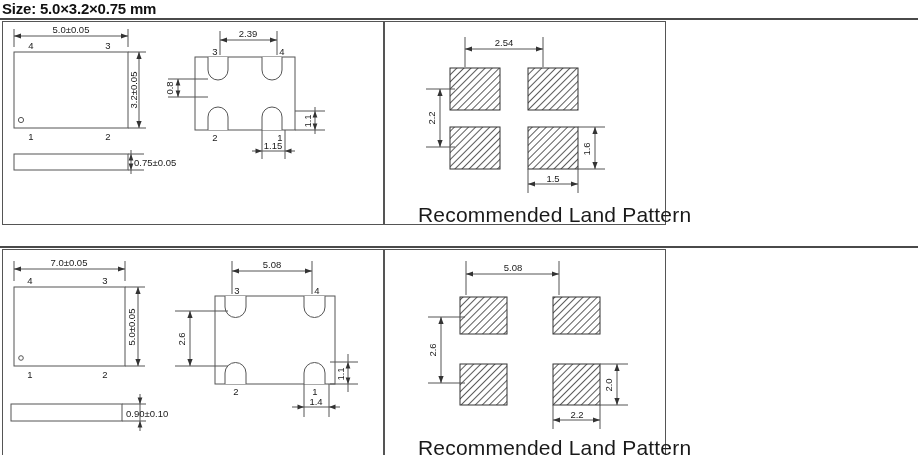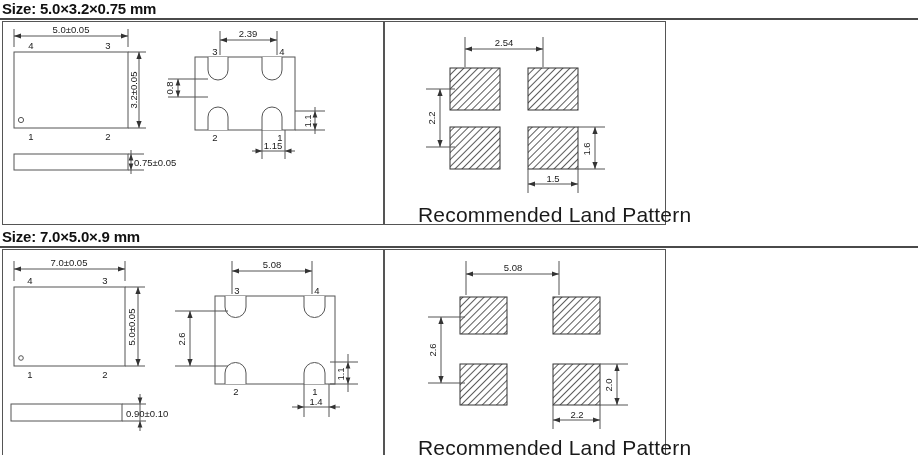--- a/index.html
+++ b/index.html
@@ -185,21 +185,20 @@
         <path d="M195,163 l-7,-2.6 v5.2 z" fill="#333" stroke="none"></path>
         <text x="170" y="161" text-anchor="middle" fill="#1a1a1a" stroke="none">1.5</text>
       </g>
     </svg>
 
     <div class="land-caption" style="left:418px; top:203px;">Recommended Land Pattern</div>
   </div>
 
   <div class="section" id="section-2">
 
-    <div class="sec-title">Size: 7.0×5.0×.9 mm</div>
     <div class="title-rule"></div>
 
     <div class="panel-frame" style="left:2px; top:21px; width:664px; height:210px;"></div>
     <div class="panel-divider" style="left:383px; top:21px; height:210px;"></div>
 
     <svg style="position:absolute; left:0; top:21px;" width="383" height="206" viewBox="0 0 383 206">
       <g stroke="#555" stroke-width="1" fill="none" font-family="Liberation Sans, sans-serif" font-size="9.5">
 
         <line x1="14" y1="12" x2="14" y2="32"></line>
         <line x1="125" y1="12" x2="125" y2="32"></line>

